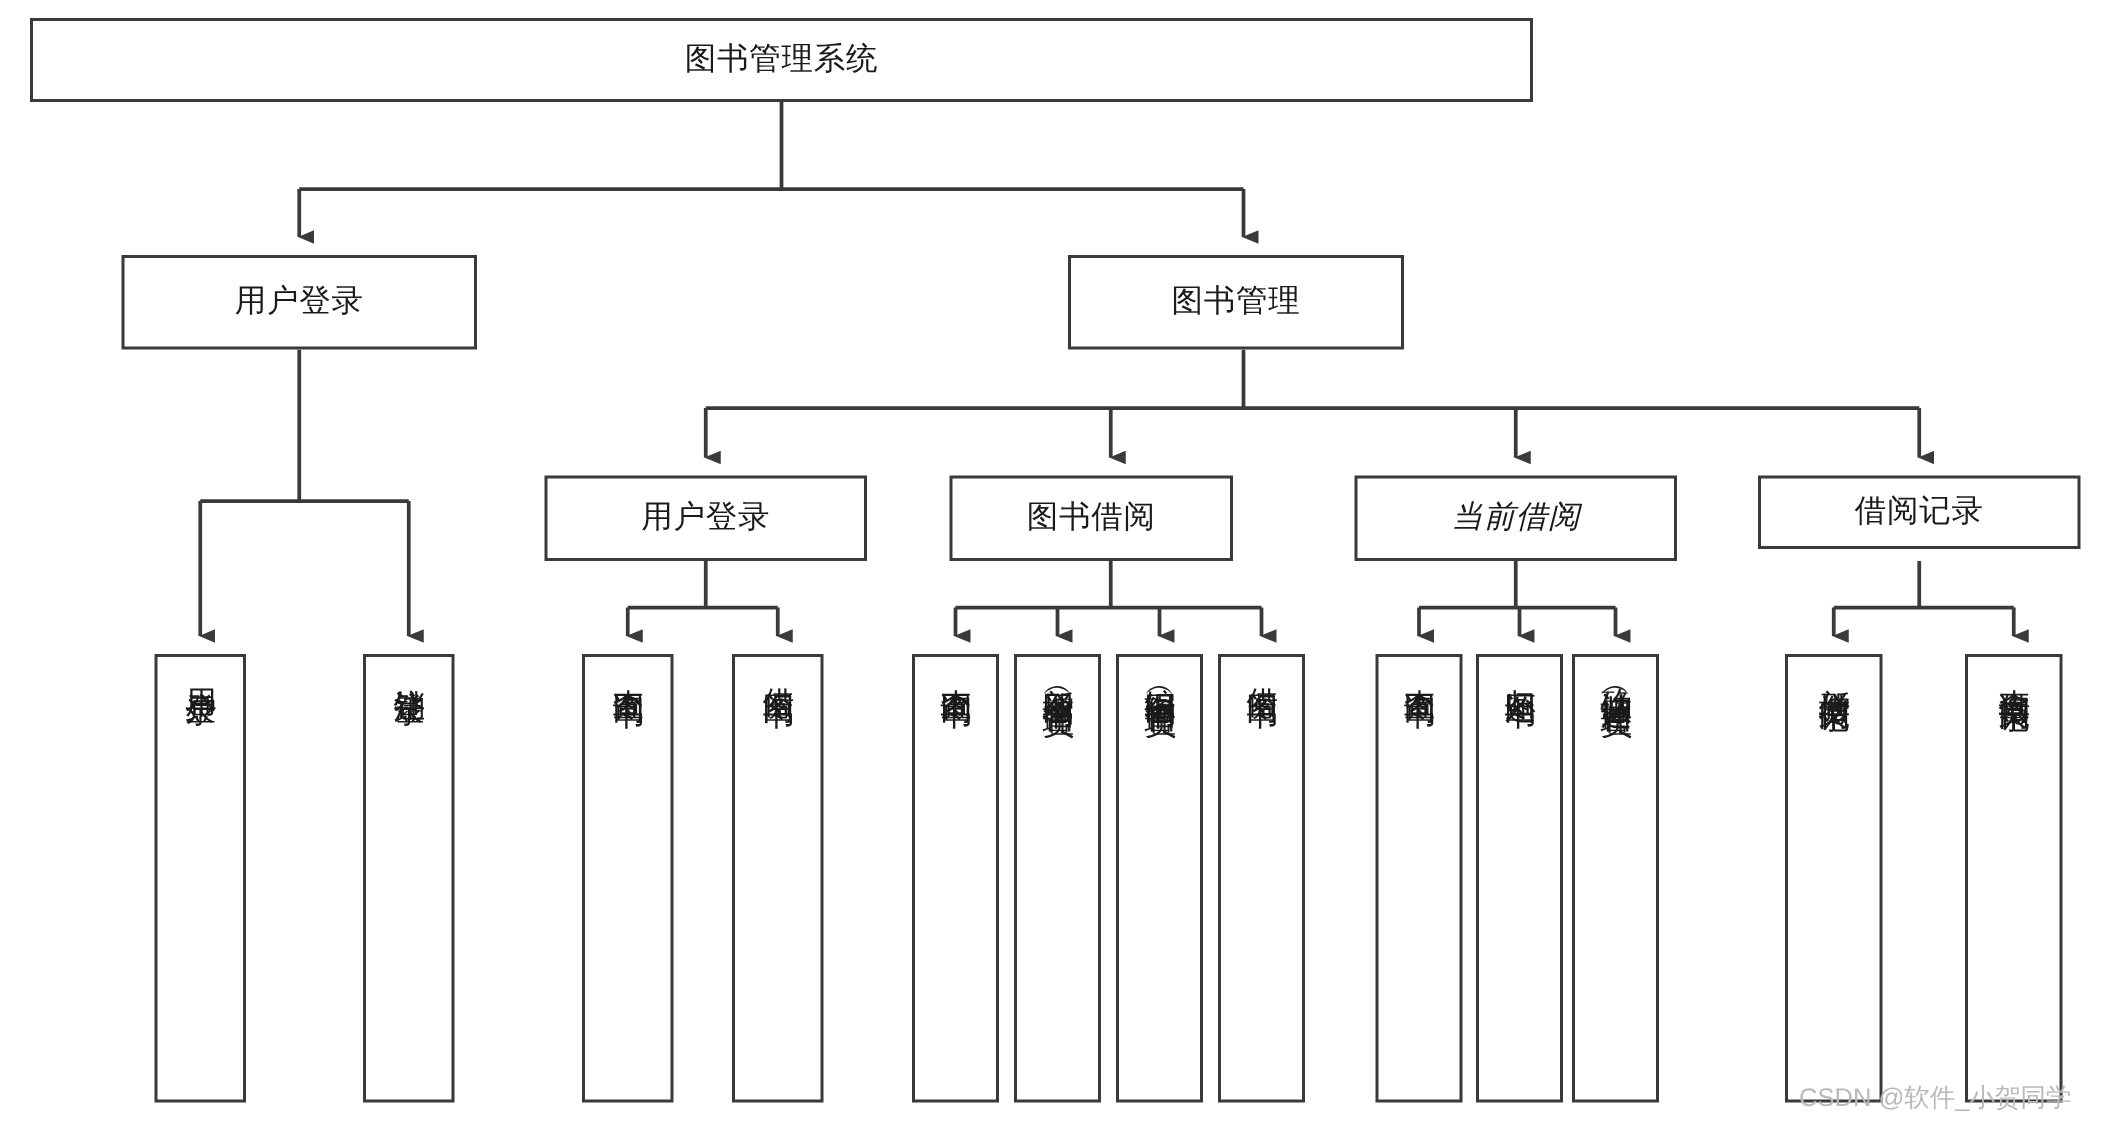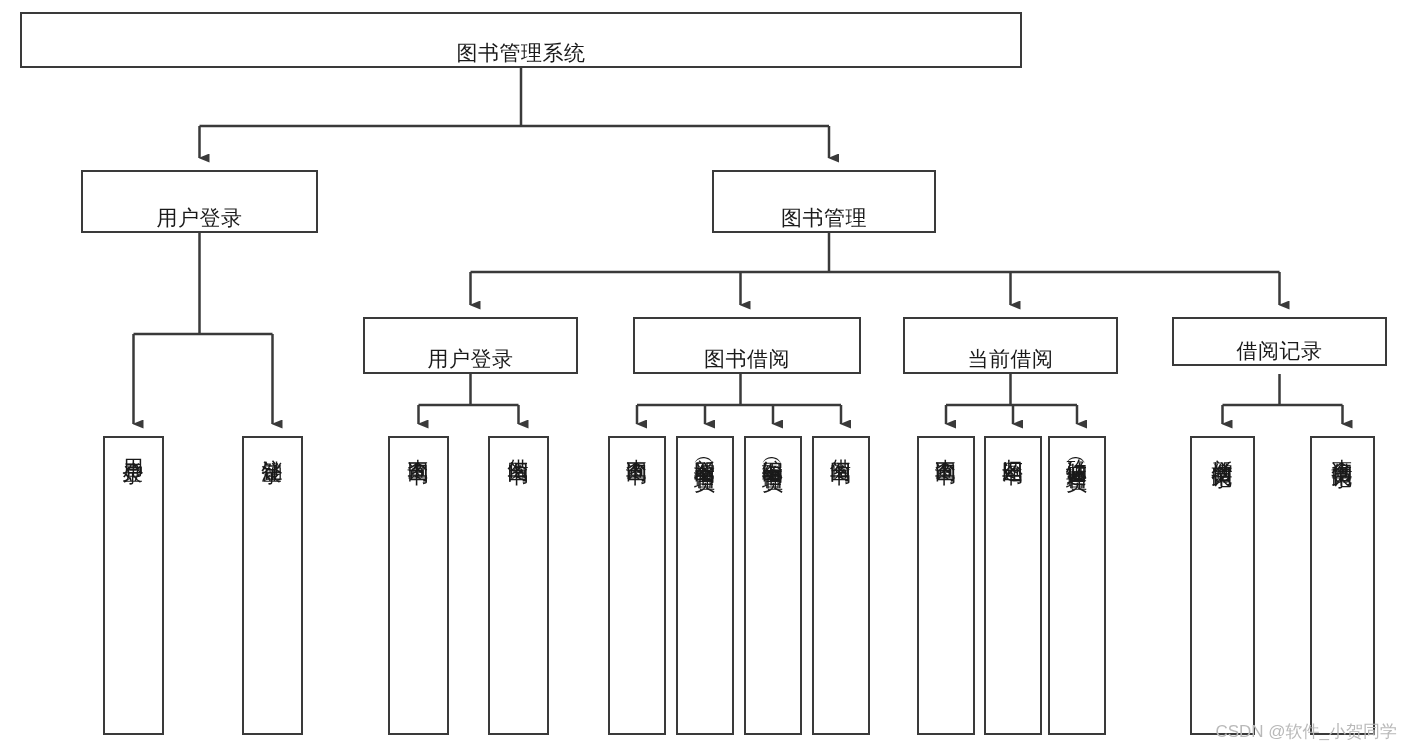--- a/index.html
+++ b/index.html
@@ -23,21 +23,21 @@
     top: 0;
     width: 1405px;
     height: 747px;
   }
   .node {
     position: absolute;
     box-sizing: border-box;
     background: #ffffff;
     border: 2px solid #3a3a3a;
     display: flex;
-    align-items: flex-end;
+    align-items: center;
     justify-content: center;
     color: #1a1a1a;
     z-index: 2;
   }
   .node .label {
     display: block;
     text-align: center;
     line-height: 1.18;
     letter-spacing: 0.5px;
   }
@@ -56,21 +56,21 @@
   .node.vert .label {
     writing-mode: vertical-rl;
     text-orientation: upright;
     font-size: 21px;
     letter-spacing: 2px;
     line-height: 1;
     white-space: nowrap;
   }
   .watermark {
     position: absolute;
-    right: 8px;
+    right: 24px;
     bottom: 4px;
     font-size: 17px;
     color: #b9b9b9;
     z-index: 3;
     white-space: nowrap;
     font-family: "Liberation Sans", "DejaVu Sans", sans-serif;
   }
 </style>
 </head>
 <body>
@@ -124,24 +124,24 @@
       </div>
       <div class="node horiz" style="left: 81px; top: 170px; width: 237px; height: 63px;">
         <span class="label">用户登录</span>
       </div>
       <div class="node horiz" style="left: 712px; top: 170px; width: 224px; height: 63px;">
         <span class="label">图书管理</span>
       </div>
       <div class="node horiz" style="left: 363px; top: 317px; width: 215px; height: 57px;">
         <span class="label">用户登录</span>
       </div>
-      <div class="node horiz" style="left: 633px; top: 317px; width: 228px; height: 57px;">
+      <div class="node horiz" style="left: 633px; top: 317px; width: 189px; height: 57px;">
         <span class="label">图书借阅</span>
       </div>
-      <div class="node horiz" style="left: 903px; top: 317px; width: 215px; height: 57px;">
+      <div class="node horiz" style="left: 903px; top: 317px; width: 215px; height: 57px; font-style: italic;">
         <span class="label">当前借阅</span>
       </div>
       <div class="node horiz" style="left: 1172px; top: 317px; width: 215px; height: 49px;">
         <span class="label">借阅记录</span>
       </div>
       <div class="node vert" style="left: 103px; top: 436px; width: 61px; height: 299px;">
         <span class="label">用户登录</span>
       </div>
       <div class="node vert" style="left: 242px; top: 436px; width: 61px; height: 299px;">
         <span class="label">注销登录</span>

